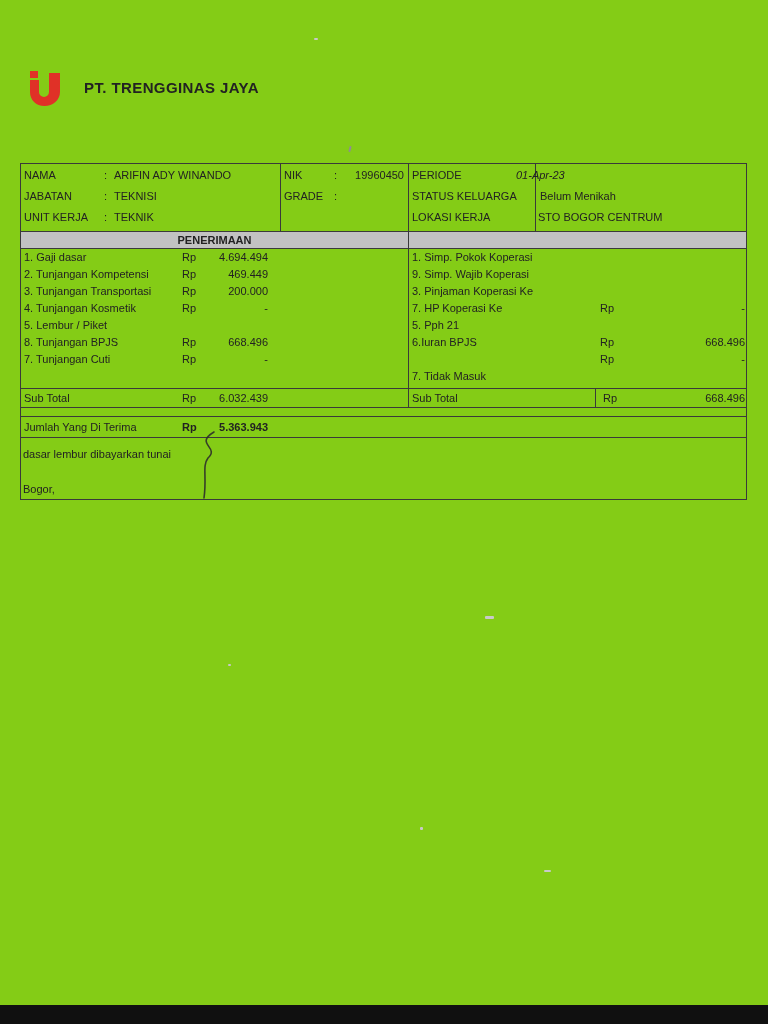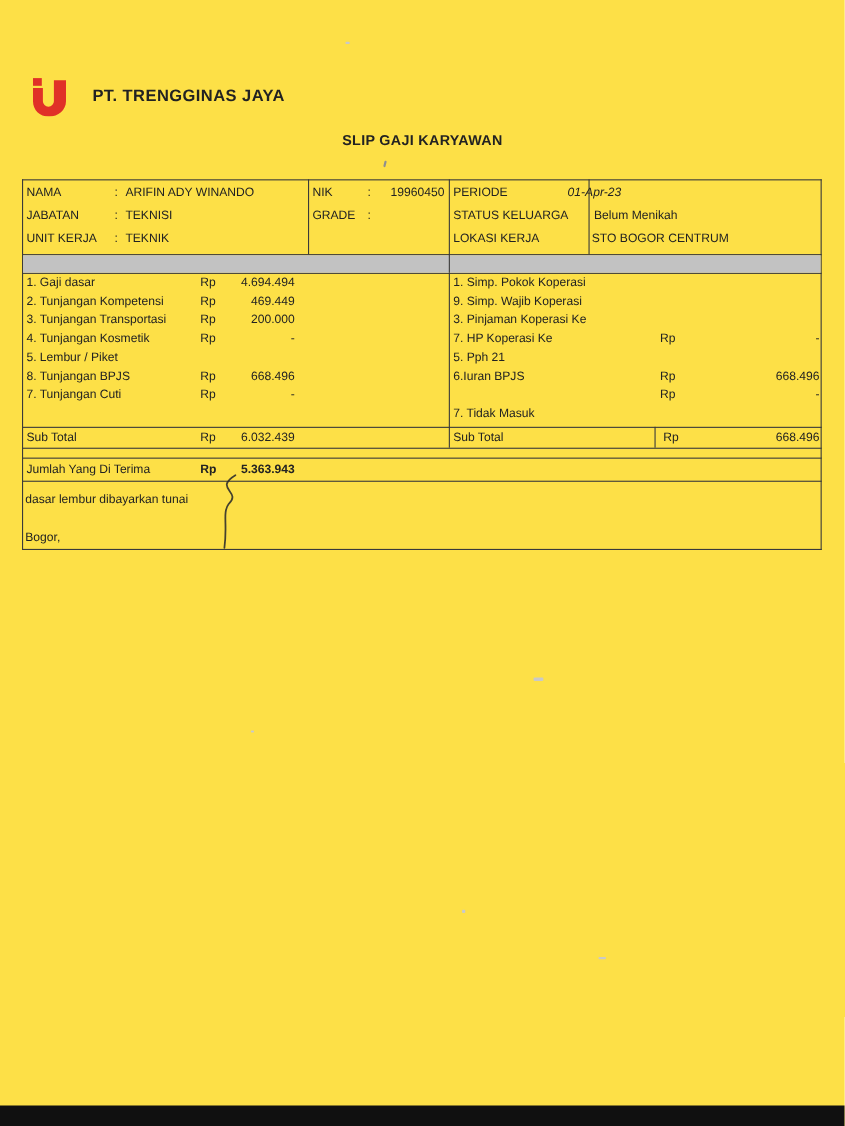--- a/index.html
+++ b/index.html
@@ -1,18 +1,18 @@
 <!DOCTYPE html>
 <html><head>
 <meta charset="utf-8">
 <style>
   html,body { margin:0; padding:0; background:#ffffff; }
   .page {
     position:relative; width:768px; height:1024px;
-    background:#fde047; overflow:hidden;
+    background:#84cc16; overflow:hidden;
     font-family:"Liberation Sans", sans-serif; color:#222;
   }
   .abs { position:absolute; }
   .b { font-weight:bold; }
   .company { left:84px; top:79px; font-size:15px; letter-spacing:.4px; }
   .doctitle { left:0; right:0; top:120px; text-align:center; font-size:13px; letter-spacing:.3px; }
   .slip { position:absolute; left:20px; top:163px; width:727px; height:337px; font-size:11px; }
   .hl { position:absolute; left:0; width:727px; height:1px; background:#3a3a3a; }
   .vl { position:absolute; width:1px; background:#3a3a3a; }
   .band { position:absolute; left:1px; top:69px; width:725px; height:16px; background:#c2c2c2; }
@@ -29,21 +29,20 @@
 
 <div class="page">
 
   <div class="abs" style="left:27px; top:70px; width:36px; height:36px;">
     <svg width="36" height="36" viewBox="0 0 36 36" aria-hidden="true">
       <rect x="3" y="1" width="8" height="7" fill="#e03127"></rect>
       <path d="M3 10 h9 v12 a5 5 0 0 0 10 0 V3 h11 v19 c0 8 -7 14 -15.5 14 C9 36 3 30 3 22 Z" fill="#e03127"></path>
     </svg>
   </div>
   <div class="abs b company">PT. TRENGGINAS JAYA</div>
-  <div class="abs b doctitle">SLIP GAJI KARYAWAN</div>
 
   <div class="slip">
 
     <div class="hl" style="top:0;"></div>
     <div class="hl" style="top:68px;"></div>
     <div class="hl" style="top:85px;"></div>
     <div class="hl" style="top:225px;"></div>
     <div class="hl" style="top:244px;"></div>
     <div class="hl" style="top:253px;"></div>
     <div class="hl" style="top:274px;"></div>
@@ -73,20 +72,21 @@
     <span class="icell" style="left:314px; top:24px;">:</span>
 
     <span class="icell" style="left:392px; top:3px;">PERIODE</span>
     <span class="icell" style="left:496px; top:3px;font-style:italic;">01-Apr-23</span>
     <span class="icell" style="left:392px; top:24px;">STATUS KELUARGA</span>
     <span class="icell" style="left:520px; top:24px;">Belum Menikah</span>
     <span class="icell" style="left:392px; top:45px;">LOKASI KERJA</span>
     <span class="icell" style="left:518px; top:45px;">STO BOGOR CENTRUM</span>
 
     <div class="band"></div>
+    <div class="bandlabel" style="left:1px; width:387px;">PENERIMAAN</div>
     <div class="vl" style="left:388px; top:68px; height:17px;"></div>
 
     <span class="cell" style="left:4px; top:86px;">1. Gaji dasar</span>
     <span class="cell" style="left:162px; top:86px;">Rp</span>
     <span class="cell amt" style="left:188px; top:86px; width:60px;">4.694.494</span>
 
     <span class="cell" style="left:4px; top:103px;">2. Tunjangan Kompetensi</span>
     <span class="cell" style="left:162px; top:103px;">Rp</span>
     <span class="cell amt" style="left:188px; top:103px; width:60px;">469.449</span>
 

